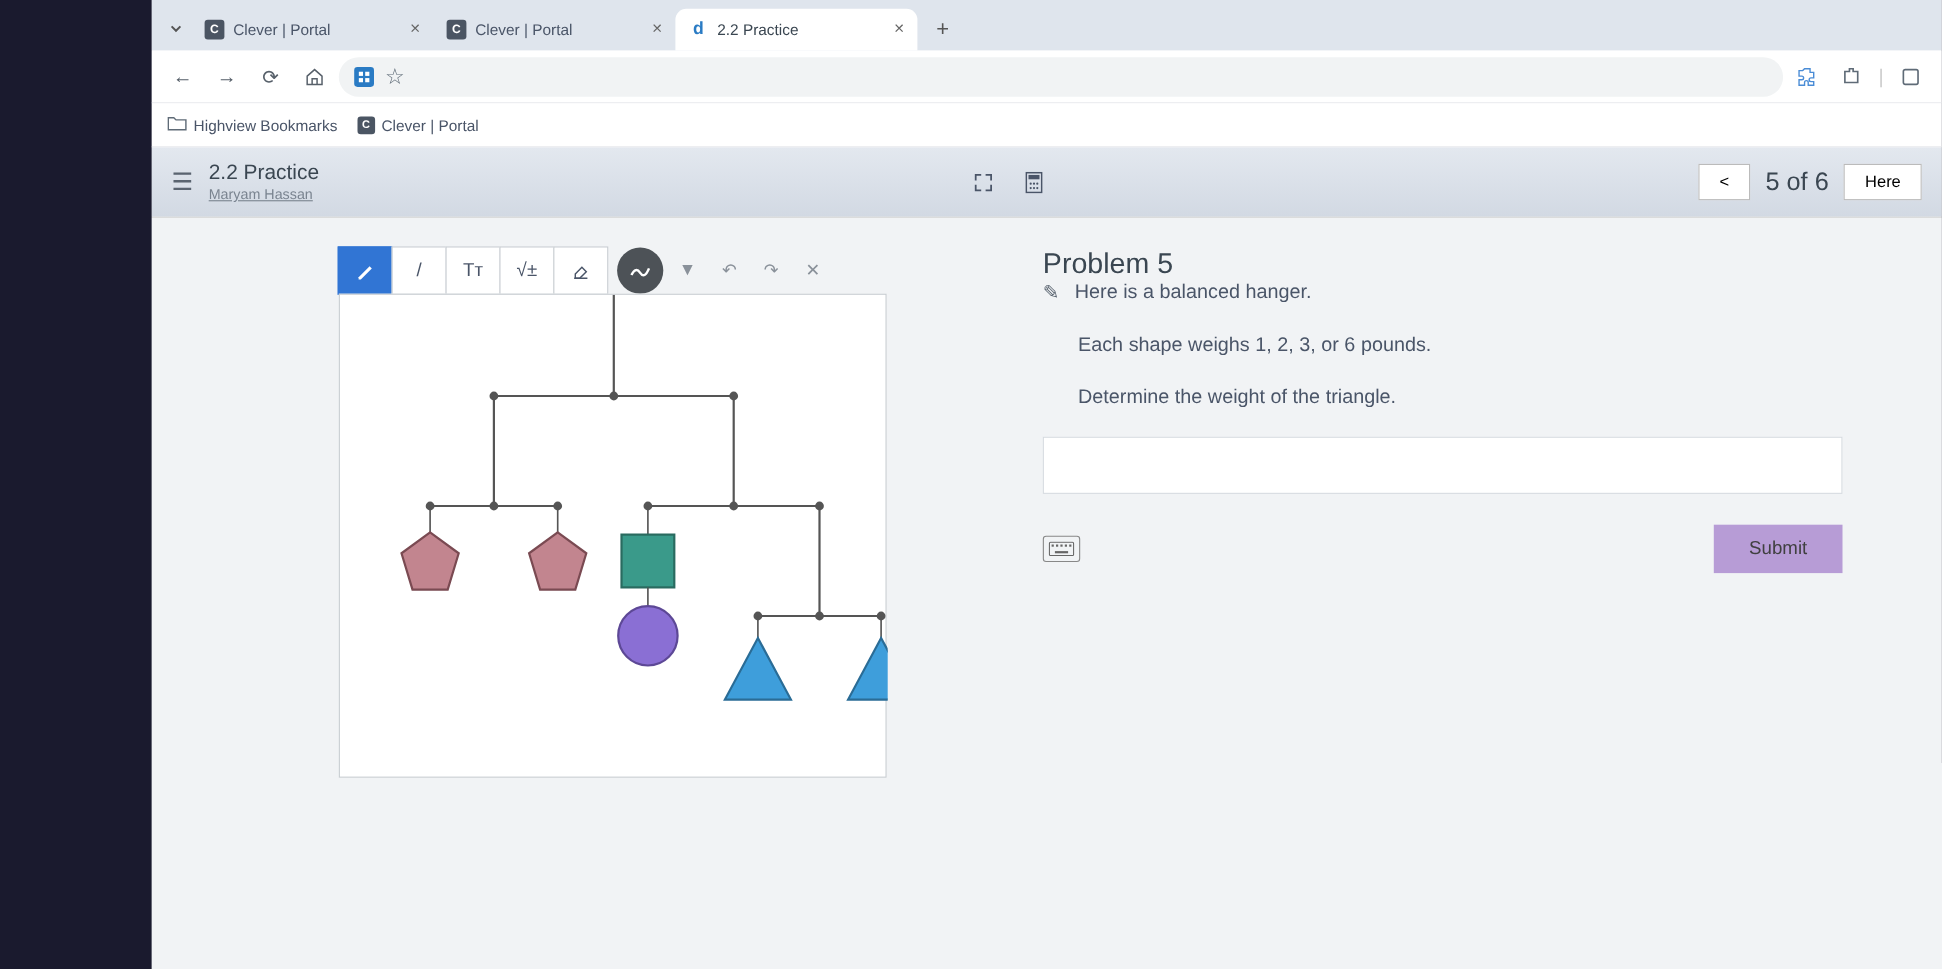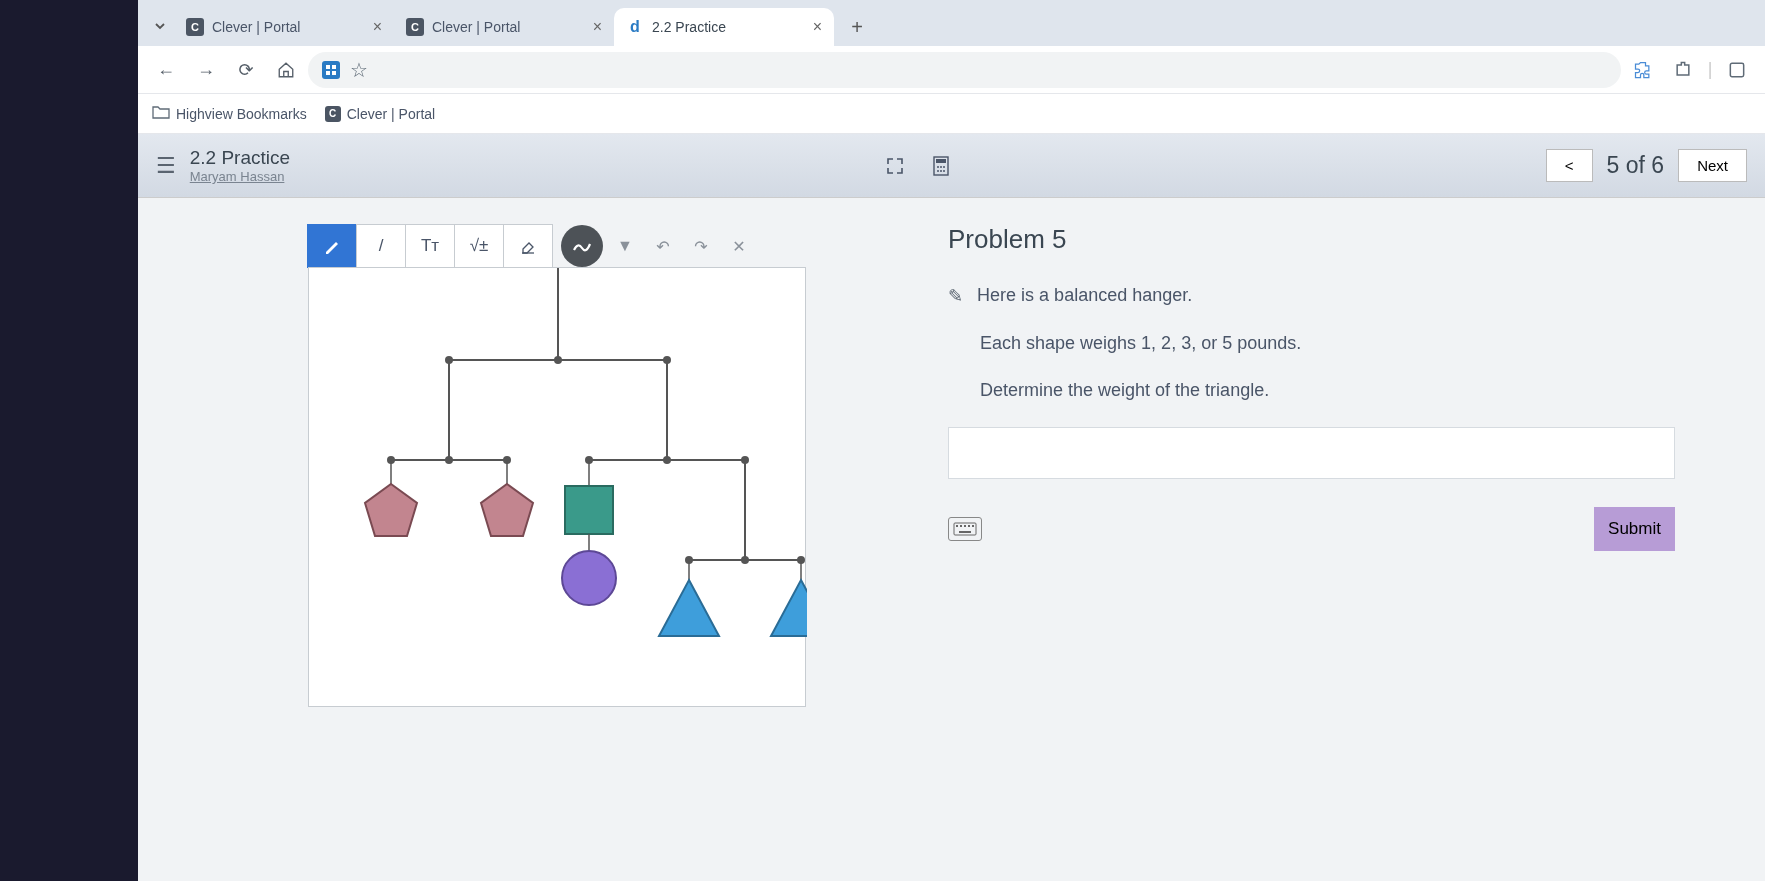--- a/index.html
+++ b/index.html
@@ -50,27 +50,27 @@
     .right-side { flex: 1; padding: 26px 90px 0 0; }
     
     .toolbar { display: flex; align-items: center; height: 44px; gap: 0; margin-bottom: 0; }
     .tb-btn { width: 50px; height: 44px; border: 1px solid #c7ccd1; background: #fff; display: flex; align-items: center; justify-content: center; font-size: 17px; color: #4a5568; cursor: pointer; margin-left: -1px; }
     .tb-btn.active { background: #3175d4; color: #fff; border-color: #3175d4; }
     .tb-circle { width: 42px; height: 42px; border-radius: 50%; background: #4d5257; display: flex; align-items: center; justify-content: center; color: #fff; margin-left: 8px; cursor: pointer; }
     .tb-icon-btn { width: 32px; height: 32px; display: flex; align-items: center; justify-content: center; font-size: 16px; color: #8a919a; cursor: pointer; margin-left: 6px; }
     
     .canvas { width: 498px; height: 440px; background: #fff; border: 1px solid #c7ccd1; margin-top: -1px; position: relative; }
     
-    .problem-title { font-size: 26px; color: #3a4651; margin-bottom: 30px; }
+    .problem-title { font-size: 26px; color: #3a4651; }
     .problem-text { font-size: 18px; color: #4a5568; margin-bottom: 26px; display: flex; align-items: flex-start; gap: 14px; }
     .edit-mark { font-size: 18px; color: #5a6470; }
     .answer-box { border: 1px solid #d6dbe0; background: #fff; height: 52px; width: 100%; margin-bottom: 28px; }
     .submit-row { display: flex; justify-content: space-between; align-items: center; }
     .kb-icon { width: 34px; height: 24px; border: 1px solid #888; border-radius: 3px; display: flex; align-items: center; justify-content: center; font-size: 12px; cursor: pointer; }
-    .submit-btn { background: #b79cd6; color: #000000; padding: 12px 14px; border: none; font-size: 17px; cursor: pointer; }
+    .submit-btn { background: #b79cd6; color: #404040; padding: 12px 32px; border: none; font-size: 17px; cursor: pointer; }
   </style>
 </head>
 <body>
 
 <div class="viewport">
 
   <div class="tab-strip">
     <div class="tab-expand">
       <svg width="14" height="14" viewBox="0 0 14 14">
           <path d="M3 5 l4 4 l4 -4" stroke="#555" stroke-width="1.8" fill="none"></path>
@@ -168,21 +168,21 @@
             <circle cx="11" cy="11" r="1" fill="#4a5568"></circle>
             <circle cx="5" cy="15" r="1" fill="#4a5568"></circle>
             <circle cx="8" cy="15" r="1" fill="#4a5568"></circle>
             <circle cx="11" cy="15" r="1" fill="#4a5568"></circle>
           </svg>
       </div>
     </div>
     <div class="nav-group">
       <div class="nav-box">&lt;</div>
       <div class="prog-text">5 of 6</div>
-      <div class="nav-box">Next</div>
+      <div class="nav-box">Here</div>
     </div>
   </div>
 
   <div class="main">
     <div class="canvas-side">
 
       <div class="toolbar">
         <div class="tb-btn active">
           <svg width="18" height="18" viewBox="0 0 18 18">
               <path d="M3 15 L13 5 L15 7 L5 17 L3 17 Z" fill="#fff"></path>
@@ -262,21 +262,21 @@
     </div>
 
     <div class="right-side">
       <div class="problem-title">Problem 5</div>
       <div class="problem-text">
         <span class="edit-mark">✎</span>
         <span>Here is a balanced hanger.</span>
       </div>
       <div class="problem-text">
         <span style="width:18px;"></span>
-        <span>Each shape weighs 1, 2, 3, or 5 pounds.</span>
+        <span>Each shape weighs 1, 2, 3, or 6 pounds.</span>
       </div>
       <div class="problem-text">
         <span style="width:18px;"></span>
         <span>Determine the weight of the triangle.</span>
       </div>
       <div class="answer-box"></div>
       <div class="submit-row">
         <div class="kb-icon">
           <svg width="24" height="14" viewBox="0 0 24 14">
               <rect x="1" y="1" width="22" height="12" rx="1" stroke="#666" fill="none"></rect>

